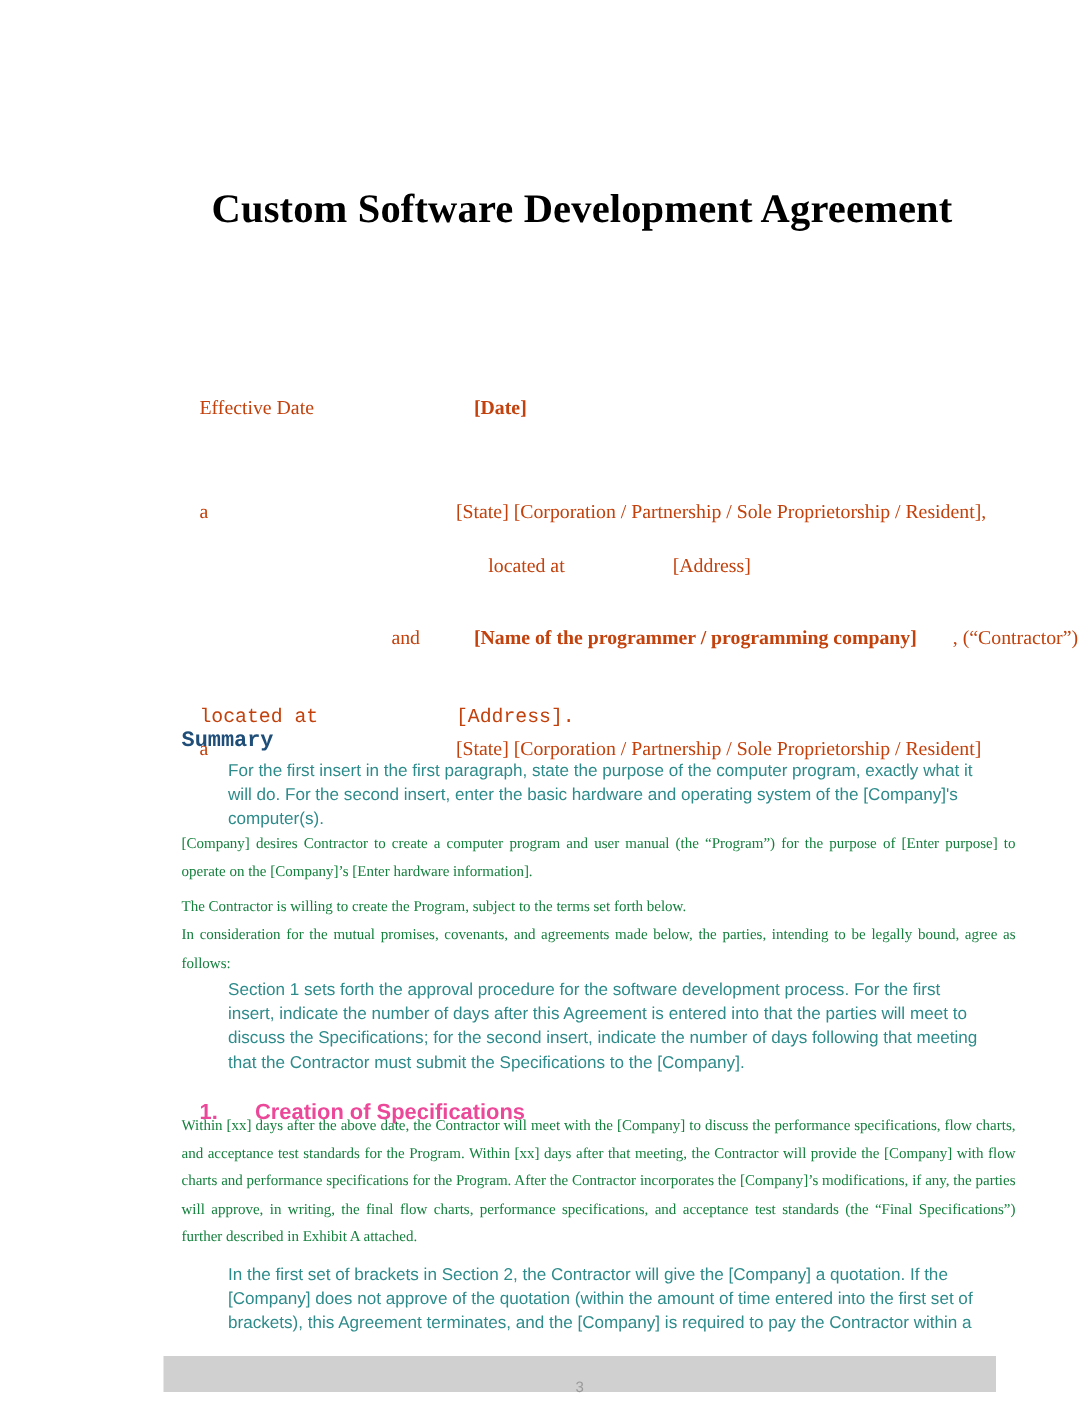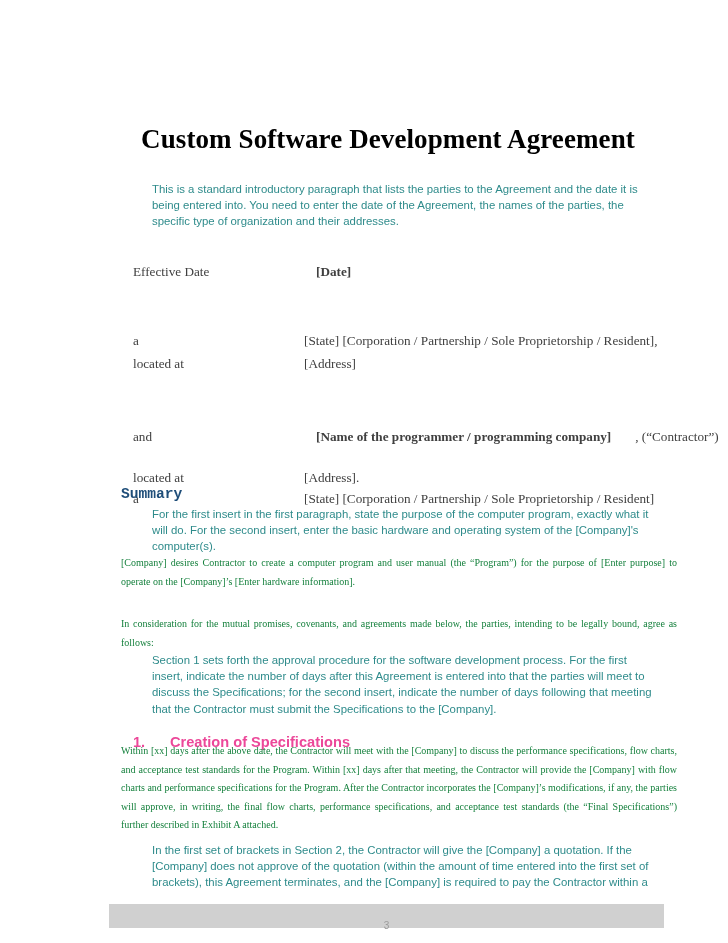--- a/index.html
+++ b/index.html
@@ -40,21 +40,21 @@
   }
 
   
   .party-row {
     position:absolute;
     left:85px;
     width:560px;
     font-family:"Liberation Serif", serif;
     font-size:13.2px;
     line-height:16px;
-    color:#404040;
+    color:#c2410c;
     white-space:nowrap;
   }
   .party-row .lbl {
     display:inline-block;
     width:171px;
     vertical-align:top;
   }
   .party-row .val {
     display:inline-block;
     vertical-align:top;
@@ -110,48 +110,48 @@
     color:#9a9a9a;
   }
 </style>
 </head>
 <body>
 
 <div class="page">
 
   <div class="doc-title">Custom Software Development Agreement</div>
 
-  <div class="note" style="left:116px; top:145px; width:522px;">This is a standard introductory paragraph that lists the parties to the Agreement and the date it is being entered into. You need to enter the date of the Agreement, the names of the parties, the specific type of organization and their addresses.</div>
 
   <div class="party-row" style="top:216px;">
     <span class="lbl">Effective Date</span><span class="val"><b>[Date]</b></span>
   </div>
 
   <div class="party-row" style="top:285px;">
     <span class="lbl">a</span><span class="val">[State] [Corporation / Partnership / Sole Proprietorship / Resident],</span>
   </div>
-  <div class="party-row" style="top:308px;">
+  <div class="party-row" style="top:321px;text-align:center;">
     <span class="lbl">located at</span><span class="val">[Address]</span>
   </div>
 
-  <div class="party-row" style="top:381px;">
+  <div class="party-row" style="top:369px;text-align:right;">
     <span class="lbl">and</span><span class="val"><b>[Name of the programmer / programming company]</b><span>, (“Contractor”)</span></span>
   </div>
   <div class="party-row" style="top:399px;margin-top:44px;">
     <span class="lbl">a</span><span class="val">[State] [Corporation / Partnership / Sole Proprietorship / Resident]</span>
   </div>
-  <div class="party-row" style="top:422px;">
+  <div class="party-row" style="top:422px;font-family:Liberation Mono, monospace;">
     <span class="lbl">located at</span><span class="val">[Address].</span>
   </div>
 
   <div class="h-summary" style="top:449px;font-family:Liberation Mono, monospace;">Summary</div>
 
   <div class="note" style="left:116px; top:470px; width:522px;">For the first insert in the first paragraph, state the purpose of the computer program, exactly what it will do. For the second insert, enter the basic hardware and operating system of the [Company]'s computer(s).</div>
 
   <div class="body-p" style="top:518px;">[Company] desires Contractor to create a computer program and user manual (the “Program”) for the purpose of [Enter purpose] to operate on the [Company]’s [Enter hardware information].</div>
+  <div class="body-p" style="top:560px;">The Contractor is willing to create the Program, subject to the terms set forth below.</div>
   <div class="body-p" style="top:579px;">In consideration for the mutual promises, covenants, and agreements made below, the parties, intending to be legally bound, agree as follows:</div>
 
   <div class="note" style="left:116px; top:616px; width:524px;">Section 1 sets forth the approval procedure for the software development process. For the first insert, indicate the number of days after this Agreement is entered into that the parties will meet to discuss the Specifications; for the second insert, indicate the number of days following that meeting that the Contractor must submit the Specifications to the [Company].</div>
 
   <div class="h-section" style="top:685px;">
     <span class="num">1.</span><span>Creation of Specifications</span>
   </div>
 
   <div class="body-p" style="top:706px;">Within [xx] days after the above date, the Contractor will meet with the [Company] to discuss the performance specifications, flow charts, and acceptance test standards for the Program. Within [xx] days after that meeting, the Contractor will provide the [Company] with flow charts and performance specifications for the Program. After the Contractor incorporates the [Company]’s modifications, if any, the parties will approve, in writing, the final flow charts, performance specifications, and acceptance test standards (the “Final Specifications”) further described in Exhibit A attached.</div>
 

